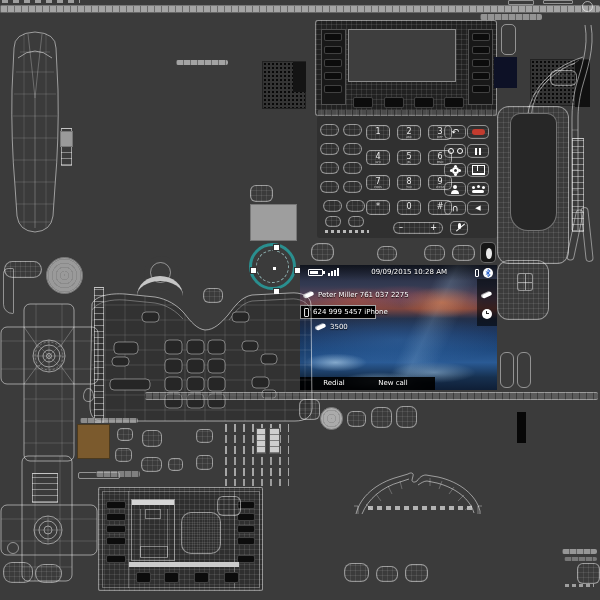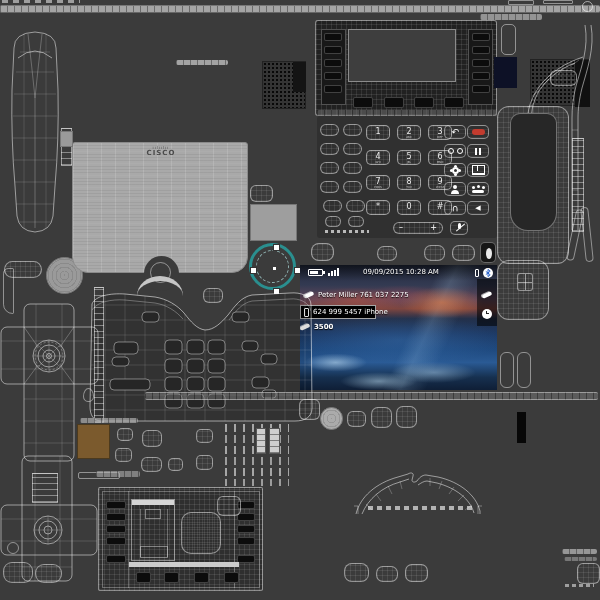--- a/index.html
+++ b/index.html
@@ -94,27 +94,20 @@
       <path d="M36,6 Q32,40 29,70" stroke-opacity=".5"></path>
       <path d="M14,24 H44 M10,44 H48 M8,66 H50 M7,88 H51 M7,110 H51 M8,132 H50 M9,154 H49 M10,176 H48 M13,194 H45" stroke-opacity=".3"></path>
       <path d="M18,5 V200 M40,5 V200" stroke-opacity=".25"></path>
     </g>
   </svg>
   <div class="ladder" style="left:61px;top:128px;width:11px;height:38px;"></div>
   <div class="wf nogrid" style="left:3px;top:268px;width:11px;height:46px;border-radius:8px 2px 2px 14px;"></div>
   <div class="wf pill" style="left:4px;top:261px;width:38px;height:17px;"></div>
   <div class="abs circ" style="left:46px;top:257px;width:37px;height:37px;background:#9a9a9a;border:1px solid #777;background-image:repeating-radial-gradient(circle at 50% 50%,rgba(0,0,0,.10) 0 1px,transparent 1px 4px);"></div>
 
-  <div class="abs" style="left:72px;top:142px;width:176px;height:131px;background:#a9a9a9;border:1px solid #8a8a8a;border-radius:3px 3px 16px 16px;
-       background-image:repeating-linear-gradient(0deg,rgba(0,0,0,.06) 0 1px,transparent 1px 3px),repeating-linear-gradient(90deg,rgba(255,255,255,.14) 0 1px,transparent 1px 14px),repeating-linear-gradient(0deg,rgba(255,255,255,.16) 0 1px,transparent 1px 12px);">
-    <div class="abs" style="left:58px;top:3px;width:60px;text-align:center;color:#4a4a4a;">
-      <div style="font-size:4px;line-height:4px;letter-spacing:1px;">ıılıılıı</div>
-      <div style="font-size:7px;line-height:7px;font-weight:bold;letter-spacing:1px;">CISCO</div>
-    </div>
-  </div>
   <div class="abs" style="left:60px;top:131px;width:13px;height:16px;background:#9a9a9a;border:1px solid #777;"></div>
   <div class="abs circ" style="left:144px;top:256px;width:35px;height:35px;background:#3b3b3b;">
     <div class="abs circ" style="left:6px;top:6px;width:21px;height:21px;border:1px solid rgba(255,255,255,.45);"></div>
   </div>
   <div class="abs" style="left:137px;top:276px;width:46px;height:20px;border-top:5px solid #c6c6c6;border-radius:50% 50% 0 0/100% 100% 0 0;"></div>
   <div class="ticks" style="left:176px;top:60px;width:52px;height:5px;background-color:rgba(190,190,190,.8);"></div>
 
   <div class="wf" style="left:250px;top:185px;width:23px;height:17px;border-radius:6px;"></div>
   <div class="abs" style="left:250px;top:204px;width:47px;height:37px;background:#9e9e9e;border:1px solid #777;"></div>
   <div class="gizmo" style="left:249px;top:243px;width:47px;height:47px;">
@@ -274,36 +267,40 @@
 
   <div id="pscreen">
     <div class="abs" style="left:0;top:0;width:197px;height:16px;background:linear-gradient(180deg,rgba(0,0,0,.55),rgba(0,0,0,0));"></div>
     <div class="bat" style="left:8px;top:4px;"></div>
     <div class="sig" style="left:28px;top:3px;height:8px;">
         <i style="height:3px;"></i>
         <i style="height:5px;"></i>
         <i style="height:6px;"></i>
         <i style="height:8px;"></i>
       </div>
-    <div class="scr-txt" style="left:55px;top:3px;width:92px;text-align:center;">09/09/2015 10:28 AM</div>
+    <div class="scr-txt" style="left:55px;top:3px;width:92px;text-align:right;">09/09/2015 10:28 AM</div>
     <div class="abs" style="left:175px;top:4px;width:4px;height:8px;border:1px solid #fff;border-radius:1px;"></div>
     <svg style="left:183px;top:3px;" width="10" height="10" viewBox="0 0 10 10">
       <circle cx="5" cy="5" r="5" fill="#fff"></circle>
       <path d="M5 1.4 V8.6 M5 1.4 L7.2 3.2 L2.8 6.6 M2.8 3.4 L7.2 6.8 L5 8.6" fill="none" stroke="#1a57c8" stroke-width=".9"></path>
     </svg>
     <div class="abs" style="left:177px;top:14px;width:20px;height:47px;background:rgba(0,0,0,.55);">
       <span class="hs" style="position:absolute;left:5px;top:14px;"></span>
       <span class="clk" style="position:absolute;left:5px;top:30px;"></span>
     </div>
     <div class="scr-txt" style="left:4px;top:26px;"><span class="hs" style="margin-right:4px;"></span><span>Peter Miller 761 037 2275</span></div>
     <div class="abs" style="left:0;top:40px;width:76px;height:14px;background:#000;border:1px solid rgba(255,255,255,.65);">
       <span class="mob" style="position:absolute;left:3px;top:2px;"></span>
       <span class="scr-txt" style="left:12px;top:2px;">624 999 5457 iPhone</span>
     </div>
-    <div class="scr-txt" style="left:0;top:58px;font-weight:bold;"><span class="hs" style="margin-right:4px;"></span><span>3500</span></div>
+    <div class="scr-txt" style="left:16px;top:58px;"><span class="hs" style="margin-right:4px;"></span><span>3500</span></div>
+    <div class="abs" style="left:0;top:112px;width:135px;height:13px;background:rgba(0,0,0,.92);">
+      <span class="scr-txt" style="left:16px;top:2px;width:36px;text-align:center;">Redial</span>
+      <span class="scr-txt" style="left:70px;top:2px;width:46px;text-align:center;">New call</span>
+    </div>
   </div>
 
   <div class="wf nogrid pill" style="left:501px;top:24px;width:15px;height:31px;border-radius:5px;"></div>
   <div class="abs" style="left:494px;top:57px;width:23px;height:31px;background:#0d1126;"></div>
   <svg style="left:505px;top:55px;" width="82" height="105" viewBox="0 0 82 105">
     <g class="wire">
       <path d="M78,2 C60,8 44,18 34,32 C24,46 20,62 24,78 C26,88 32,96 42,100"></path>
       <path d="M70,8 C54,14 42,24 34,36 C27,48 25,60 28,72 C30,82 34,88 40,92"></path>
       <path d="M74,5 L67,10 M58,13 L53,20 M44,24 L38,30 M34,36 L28,40 M28,50 L22,52 M26,62 L20,64 M27,74 L22,78 M32,86 L27,91 M40,94 L37,100" stroke-opacity=".5"></path>
     </g>

